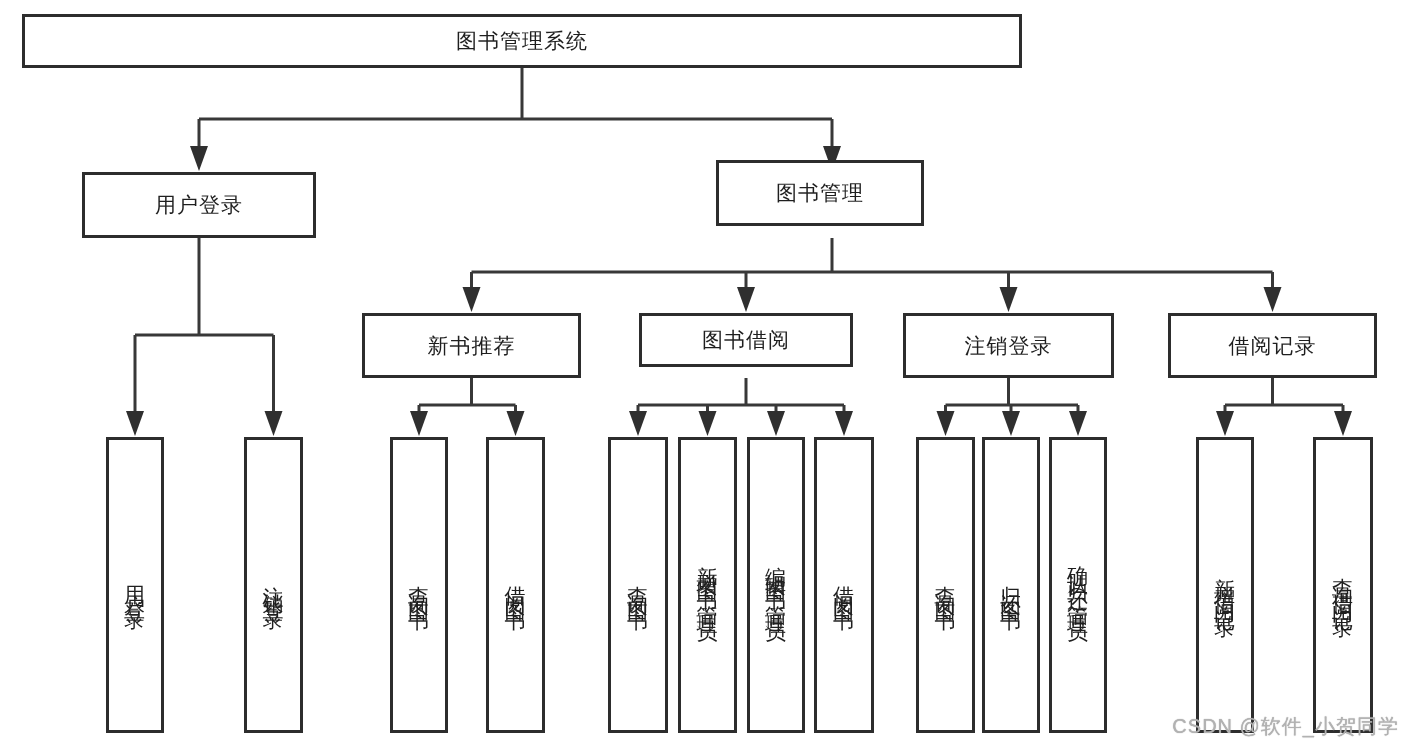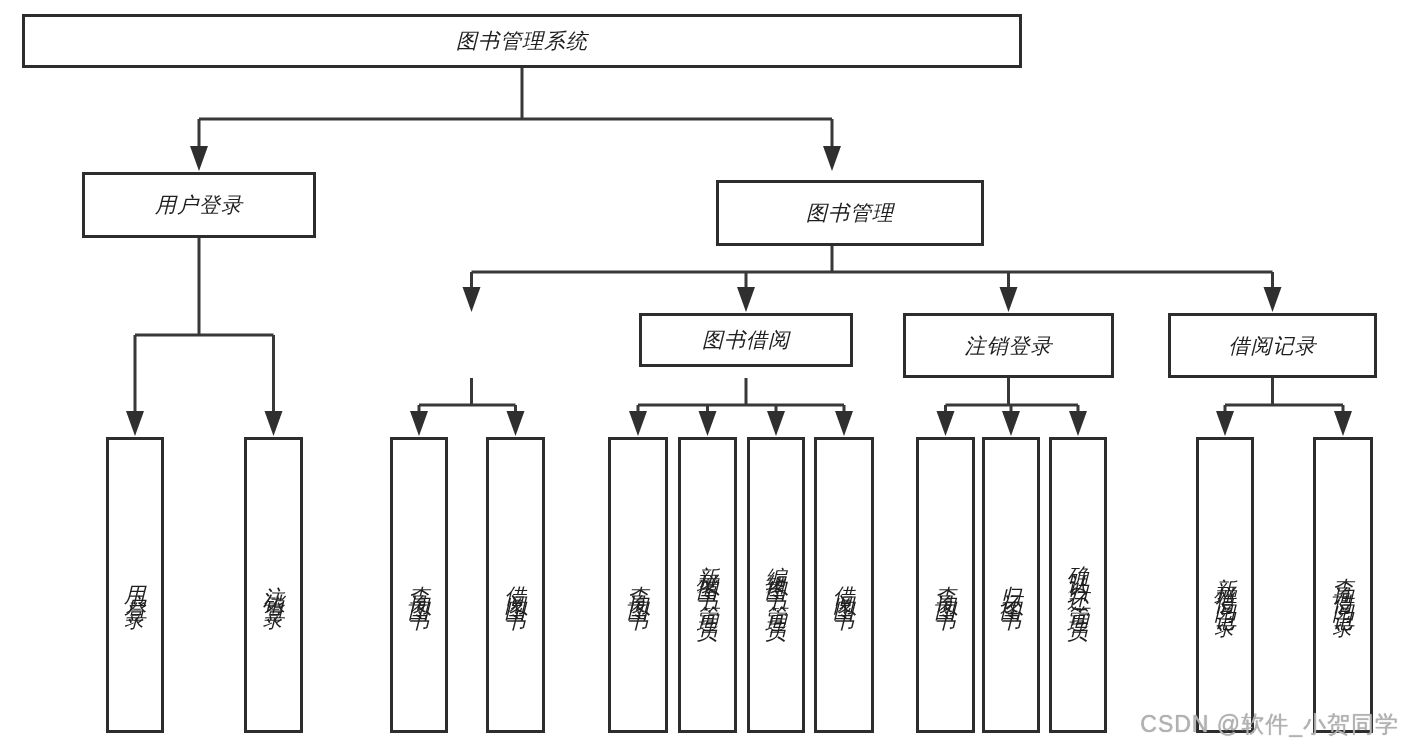--- a/index.html
+++ b/index.html
@@ -29,35 +29,34 @@
     display: flex;
     align-items: center;
     justify-content: center;
     z-index: 2;
   }
   .box .lbl {
     color: #1f1f1f;
     font-size: 21px;
     letter-spacing: 1px;
     white-space: nowrap;
-    font-style: italic;
   }
   .vbox .lbl {
     writing-mode: vertical-rl;
     text-orientation: mixed;
     letter-spacing: 8px;
     white-space: normal;
     line-height: 1;
   }
   #watermark {
     position: absolute;
     right: 6px;
     bottom: 7px;
     z-index: 3;
-    font-size: 23px;
+    font-size: 20px;
     color: #b2b2b2;
     letter-spacing: 1px;
     text-shadow: 0 0 1px #9a9a9a;
     white-space: nowrap;
   }
 </style>
 </head>
 <body>
 
 <div id="canvas">
@@ -95,24 +94,27 @@
     </g>
   </svg>
 
   <div class="box hbox" style="left:22px;top:14px;width:1000px;height:54px">
     <span class="lbl">图书管理系统</span>
   </div>
 
   <div class="box hbox" style="left:82px;top:172px;width:234px;height:66px">
     <span class="lbl">用户登录</span>
   </div>
-  <div class="box hbox" style="left:716px;top:180px;width:268px;height:66px">
+  <div class="box hbox" style="left:716px;top:160px;width:208px;height:66px">
     <span class="lbl">图书管理</span>
   </div>
 
+  <div class="box hbox" style="left:362px;top:313px;width:219px;height:65px">
+    <span class="lbl">新书推荐</span>
+  </div>
   <div class="box hbox" style="left:639px;top:313px;width:214px;height:54px">
     <span class="lbl">图书借阅</span>
   </div>
   <div class="box hbox" style="left:903px;top:313px;width:211px;height:65px">
     <span class="lbl">注销登录</span>
   </div>
   <div class="box hbox" style="left:1168px;top:313px;width:209px;height:65px">
     <span class="lbl">借阅记录</span>
   </div>
 

